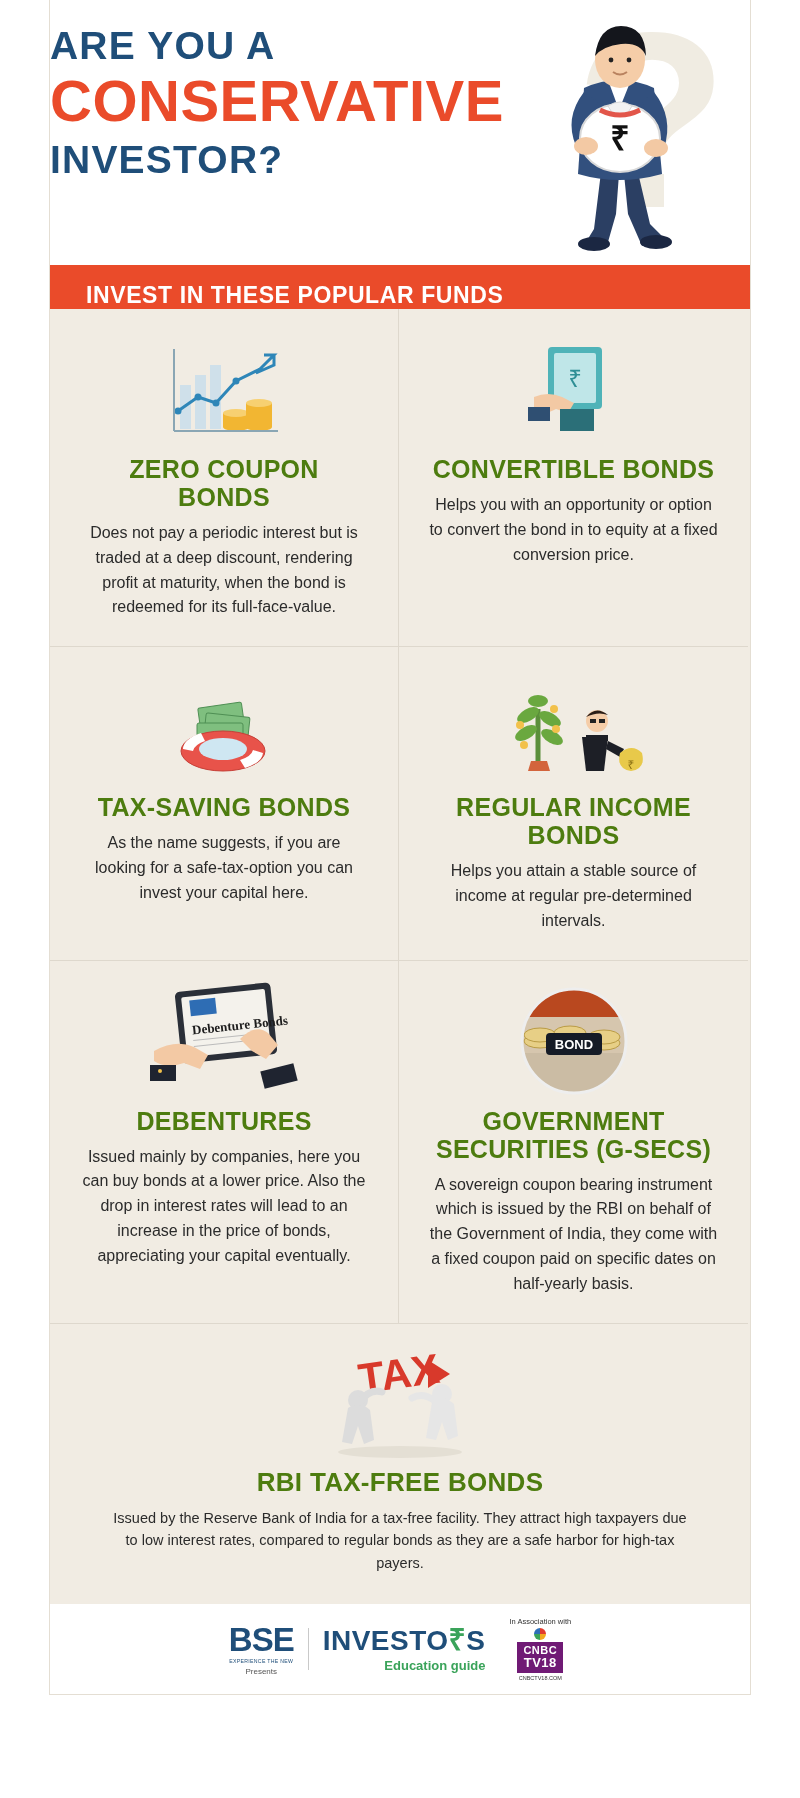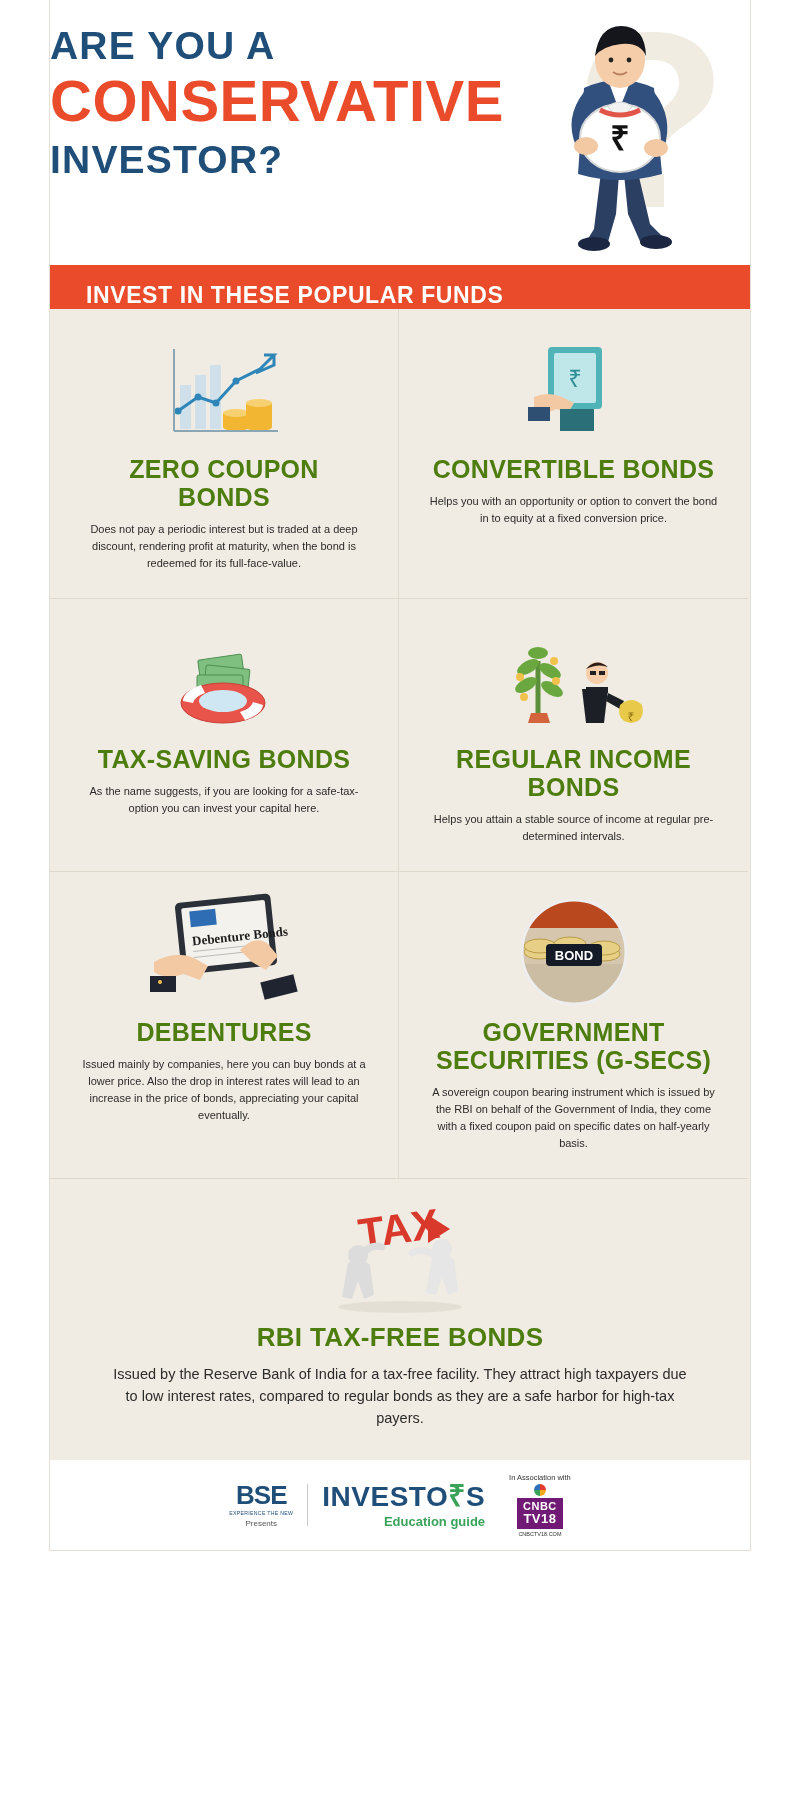--- a/index.html
+++ b/index.html
@@ -62,37 +62,37 @@
   .cell.rowline{border-bottom:1px solid #ded8cd;}
   .art{
     height:118px;display:flex;align-items:flex-end;justify-content:center;
     margin-bottom:6px;
   }
   .cell h3{
     margin:4px 0 10px 0;color:#4d7c0f;font-weight:bold;
     font-size:25px;letter-spacing:0.3px;line-height:1.12;
   }
   .cell p{
-    margin:0;color:#2b2b2b;font-size:11px;line-height:1.55;
+    margin:0;color:#2b2b2b;font-size:16px;line-height:1.55;
   }
   
   .cell.full{
     width:700px;border-right:none;padding:18px 60px 30px 60px;
   }
   .cell.full .art{height:120px;}
   .cell.full h3{font-size:26px;}
   .cell.full p{font-size:14.5px;}
   
   .footer{
     background:#ffffff;height:90px;display:flex;align-items:center;
     justify-content:center;gap:14px;
   }
   .bse{display:flex;flex-direction:column;align-items:center;}
   .bse-mark{
-    font-weight:bold;font-size:26px;color:#1f4e79;letter-spacing:-1px;
+    font-weight:bold;font-size:33px;color:#1f4e79;letter-spacing:-1px;
     line-height:1;
   }
   .bse-sub{font-size:5.2px;color:#1f4e79;letter-spacing:0.3px;margin-top:2px;}
   .bse-presents{font-size:8px;color:#555;margin-top:3px;}
   .vline{width:1px;height:42px;background:#c9c9c9;}
   .inv{display:flex;flex-direction:column;align-items:flex-end;}
   .inv-main{
     font-weight:bold;font-size:28px;color:#1f4e79;letter-spacing:0.5px;
     line-height:1;display:flex;align-items:baseline;
   }

